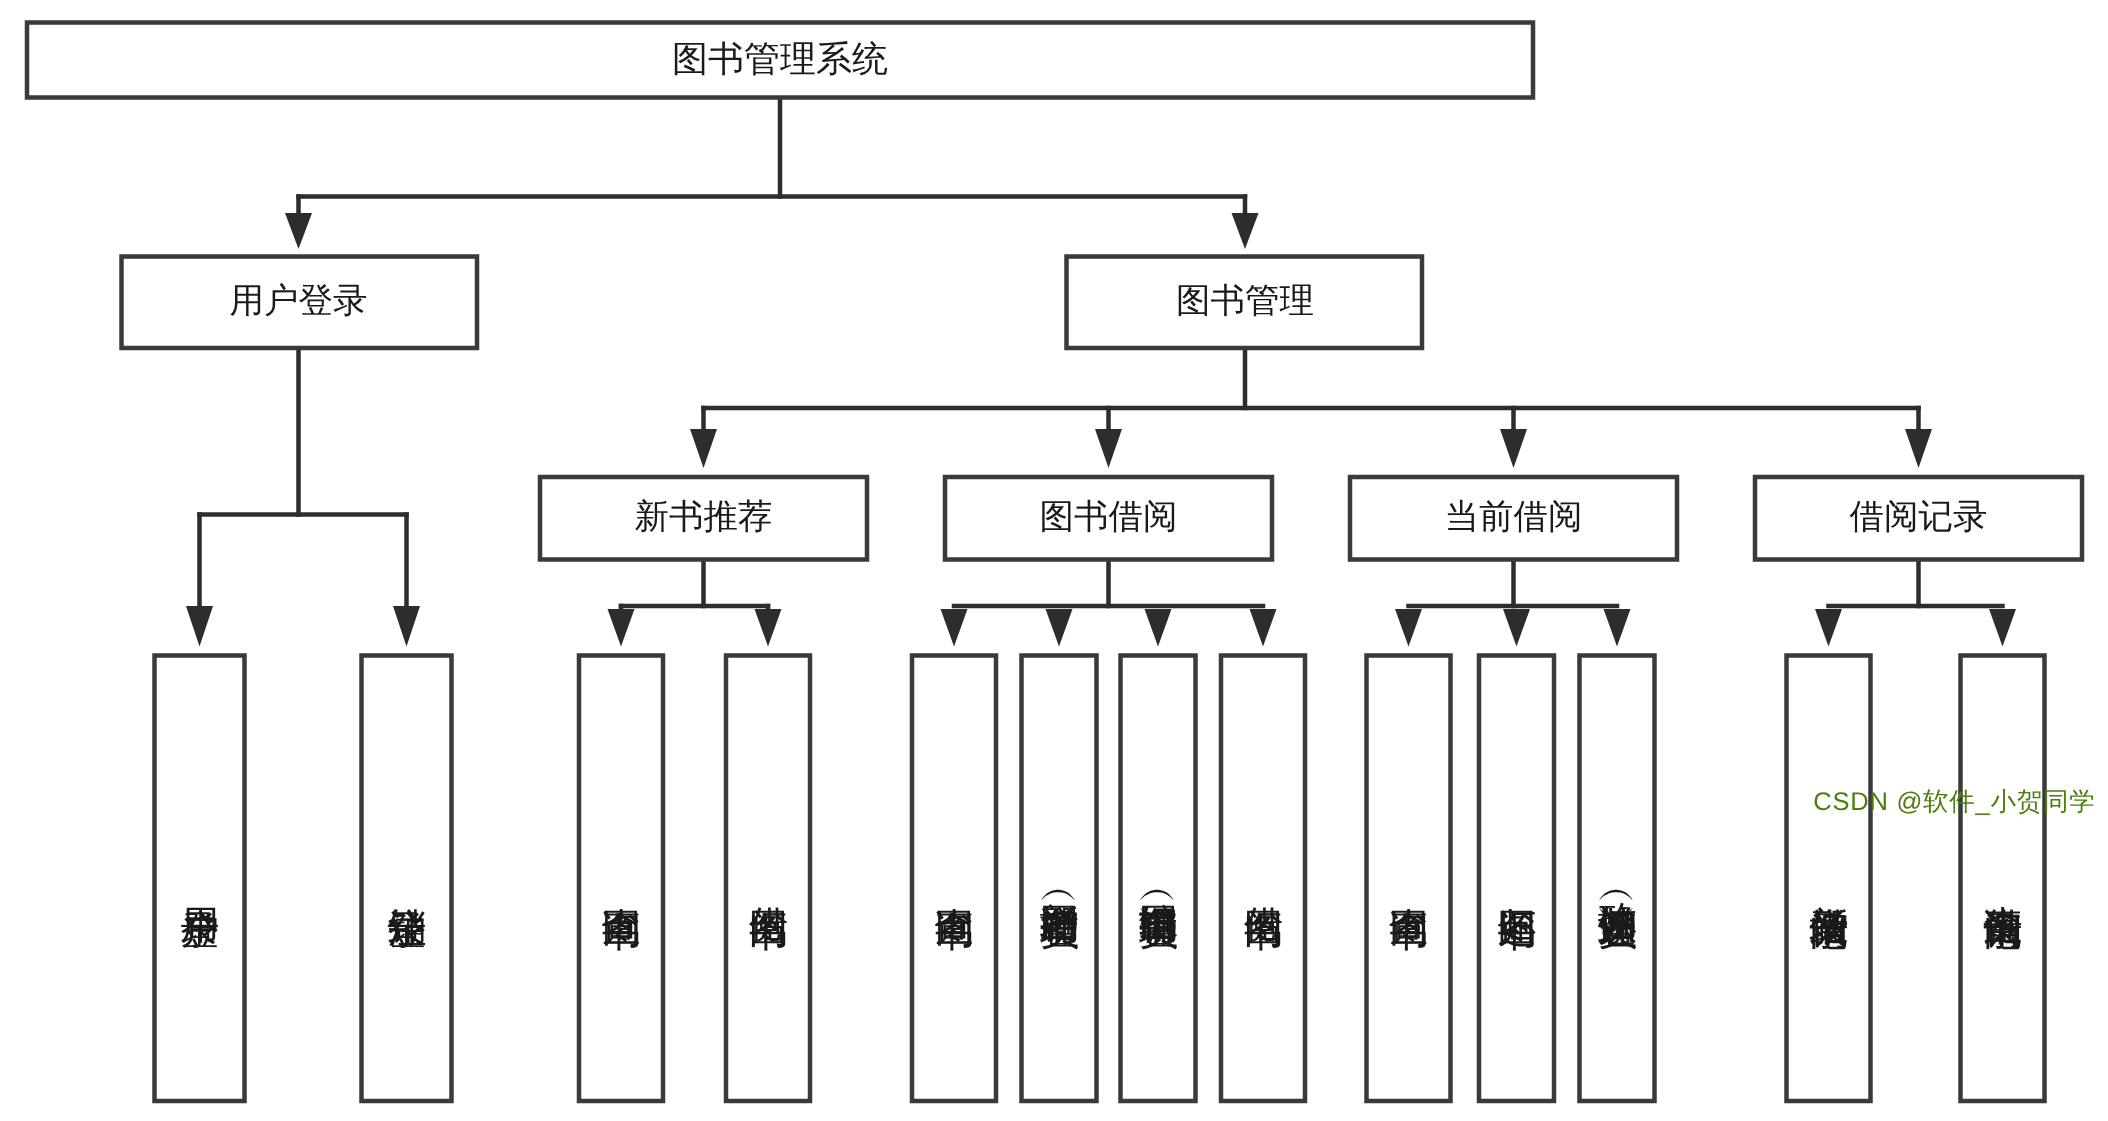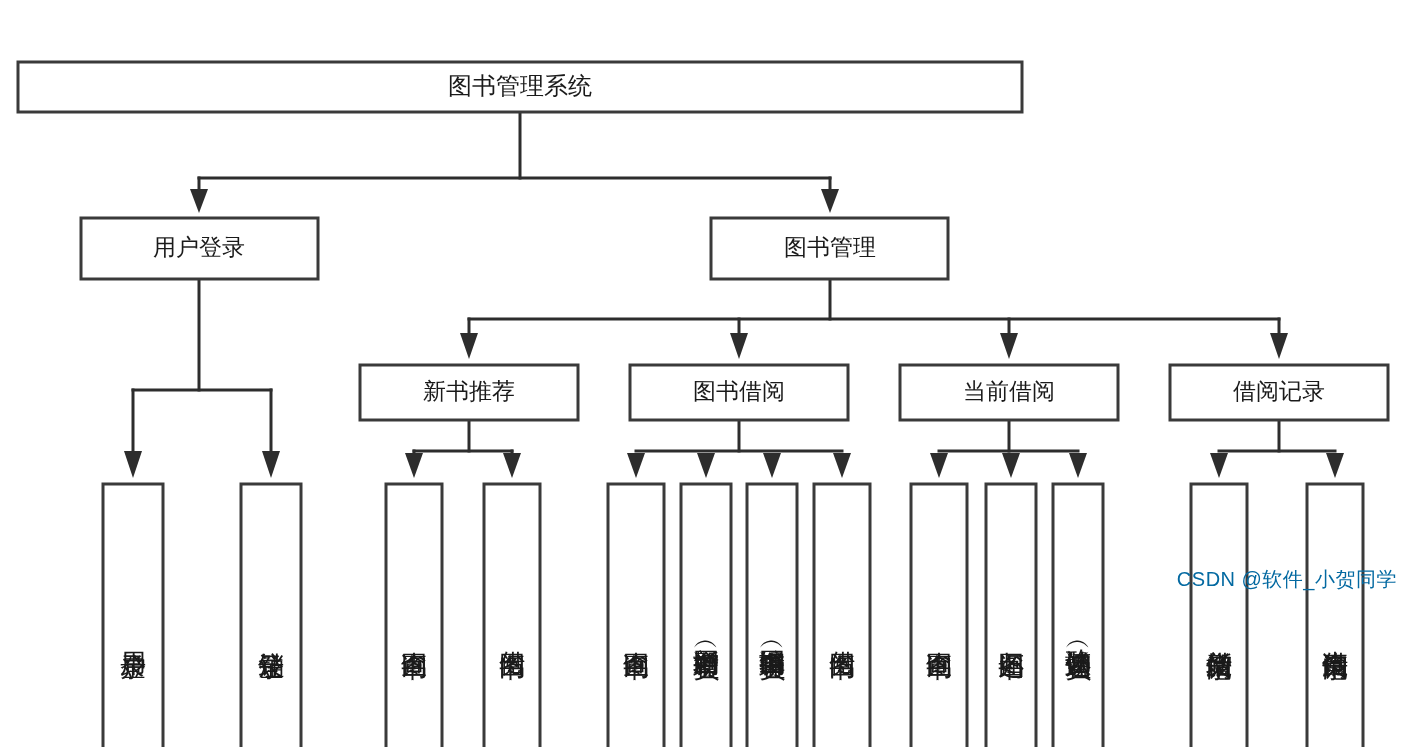--- a/index.html
+++ b/index.html
@@ -11,21 +11,20 @@
     width: 1405px;
     height: 747px;
     font-family: "Liberation Sans", "DejaVu Sans", sans-serif;
     overflow: hidden;
   }
   #diagram-root {
     position: relative;
     width: 1405px;
     height: 552px;
     background: #ffffff;
-    margin-top: 47px;
   }
   svg#diagram-svg {
     position: absolute;
     top: 0;
     left: 0;
     width: 1405px;
     height: 747px;
     display: block;
   }
   .node-box {
@@ -73,22 +72,22 @@
     line-height: 1.06;
     color: #1a1a1a;
     letter-spacing: 1px;
     white-space: nowrap;
   }
   .watermark {
     position: absolute;
     right: 8px;
     bottom: 6px;
     font-family: "Liberation Sans", "DejaVu Sans", sans-serif;
-    font-size: 20px;
-    color: #0369a1;
+    font-size: 17px;
+    color: #4d7c0f;
     white-space: nowrap;
     letter-spacing: 0.5px;
   }
 </style>
 </head>
 <body>
 
 <div id="diagram-root">
 
   <svg id="diagram-svg" viewBox="0 0 1405 747">

